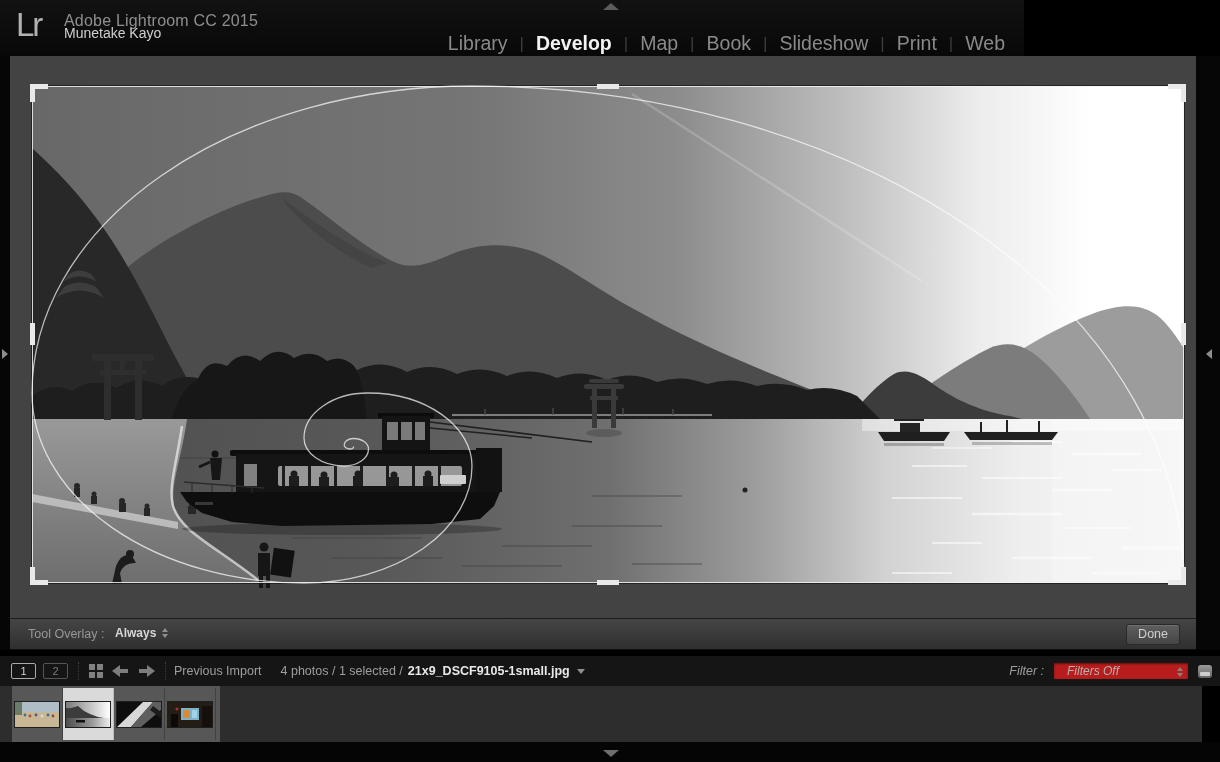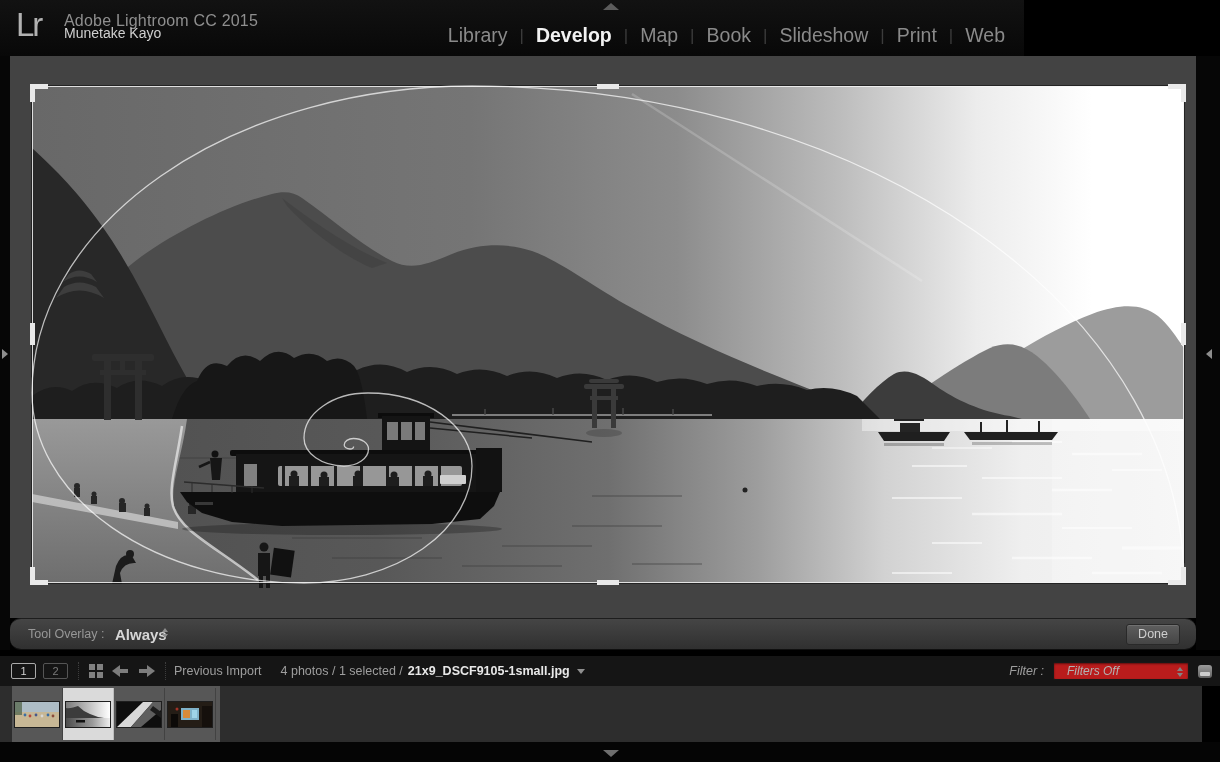--- a/index.html
+++ b/index.html
@@ -6,42 +6,42 @@
   *{box-sizing:border-box;font-family:"Liberation Sans",sans-serif;}
   .screen{position:relative;width:1220px;height:762px;background:#000;overflow:hidden;}
 
   
   .top-bar{position:absolute;left:0;top:0;width:1024px;height:56px;background:linear-gradient(#121212,#080808);}
   .collapse-top{position:absolute;left:603px;top:3px;width:0;height:0;
     border-left:8px solid transparent;border-right:8px solid transparent;border-bottom:7px solid #5c5c5c;}
   .lr-logo{position:absolute;left:16px;top:6px;font-size:33px;color:#b2b2b2;letter-spacing:-2px;font-weight:400;}
   .id-line1{position:absolute;left:64px;top:12px;font-size:16px;color:#8f8f8f;letter-spacing:.2px;}
   .id-line2{position:absolute;left:64px;top:25px;font-size:14px;color:#d0d0d0;}
-  .modules{position:absolute;right:13px;top:24px;display:flex;align-items:center;font-size:19.5px;color:#8a8a8a;}
+  .modules{position:absolute;right:13px;top:32px;display:flex;align-items:center;font-size:19.5px;color:#8a8a8a;}
   .mod{margin:0 6px;cursor:default;white-space:nowrap;}
   .mod.active{color:#f2f2f2;font-weight:700;}
   .msep{color:#3c3c3c;font-size:17px;margin:0 6px;}
 
   
   .workspace{position:absolute;left:10px;top:56px;width:1186px;height:562px;background:#434343;}
   .rail{position:absolute;top:56px;height:594px;background:#060606;}
   .rail.left{left:0;width:10px;}
   .rail.right{left:1196px;width:24px;}
   .rail-arrow-r{position:absolute;left:2px;top:349px;width:0;height:0;
     border-top:5px solid transparent;border-bottom:5px solid transparent;border-left:6px solid #8d8d8d;}
   .rail-arrow-l{position:absolute;left:10px;top:349px;width:0;height:0;
     border-top:5px solid transparent;border-bottom:5px solid transparent;border-right:6px solid #8d8d8d;}
   .photo-stage{position:absolute;left:22px;top:30px;width:1152px;height:497px;box-shadow:0 0 0 1px rgba(0,0,0,.45);}
   .photo-stage svg{position:absolute;left:0;top:0;overflow:visible;}
 
   
   .toolbar{position:absolute;left:10px;top:618px;width:1186px;height:32px;
-    background:linear-gradient(#454545,#303030);border-top:1px solid #1d1d1d;border-bottom:1px solid #101010;border-radius:11px;}
+    background:linear-gradient(#454545,#303030);border-top:1px solid #1d1d1d;border-bottom:1px solid #101010;}
   .to-label{position:absolute;left:18px;top:8px;font-size:12.5px;color:#979797;}
-  .to-value{position:absolute;left:105px;top:7px;font-size:15px;font-weight:700;color:#d6d6d6;cursor:default;}
+  .to-value{position:absolute;left:105px;top:7px;font-size:12px;font-weight:700;color:#d6d6d6;cursor:default;}
   .updown{display:inline-flex;flex-direction:column;align-items:center;gap:2px;vertical-align:middle;}
   .updown .u{width:0;height:0;border-left:3.5px solid transparent;border-right:3.5px solid transparent;border-bottom:4px solid #8f8f8f;}
   .updown .d{width:0;height:0;border-left:3.5px solid transparent;border-right:3.5px solid transparent;border-top:4px solid #8f8f8f;}
   .to-updown{position:absolute;left:152px;top:9px;}
   .done-btn{position:absolute;right:16px;top:5px;height:21px;padding:0 11px;font-size:12.5px;color:#cfcfcf;
     background:linear-gradient(#5e5e5e,#454545);border:1px solid #292929;border-radius:3px;
     box-shadow:inset 0 1px 0 rgba(255,255,255,.12);line-height:19px;}
 
   .black-gap{position:absolute;left:0;top:650px;width:1220px;height:6px;background:#000;}
 

